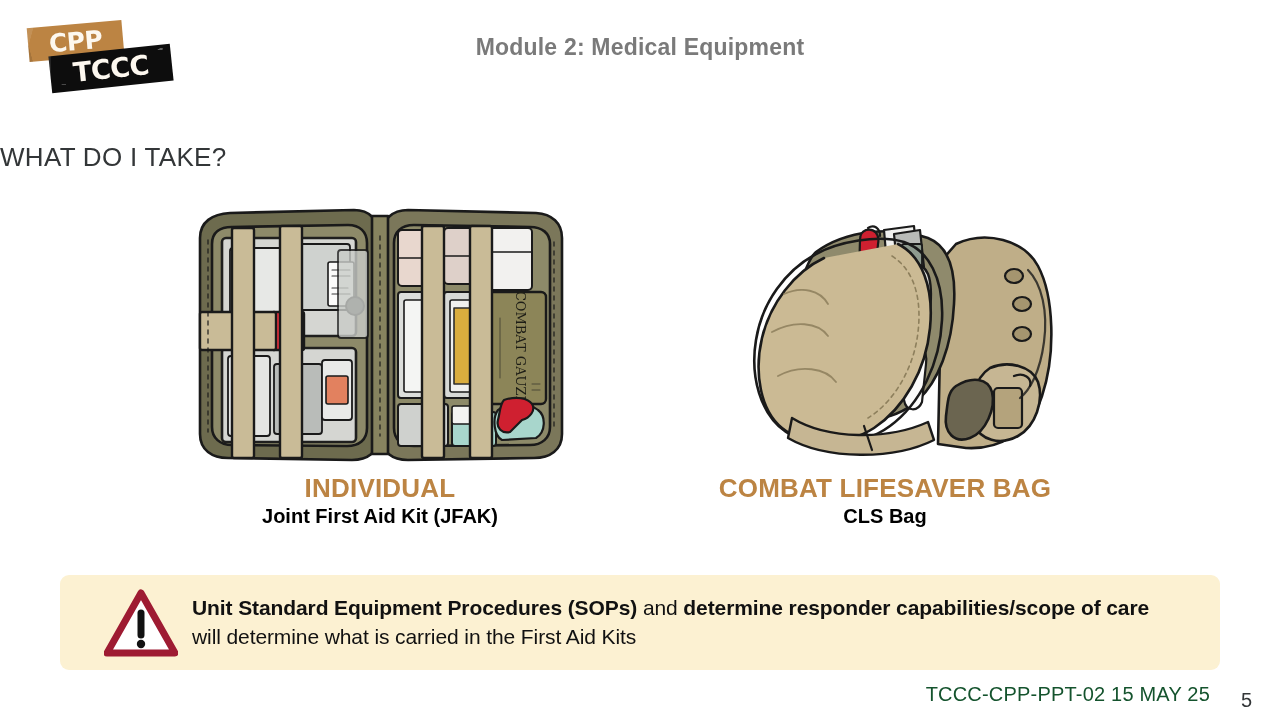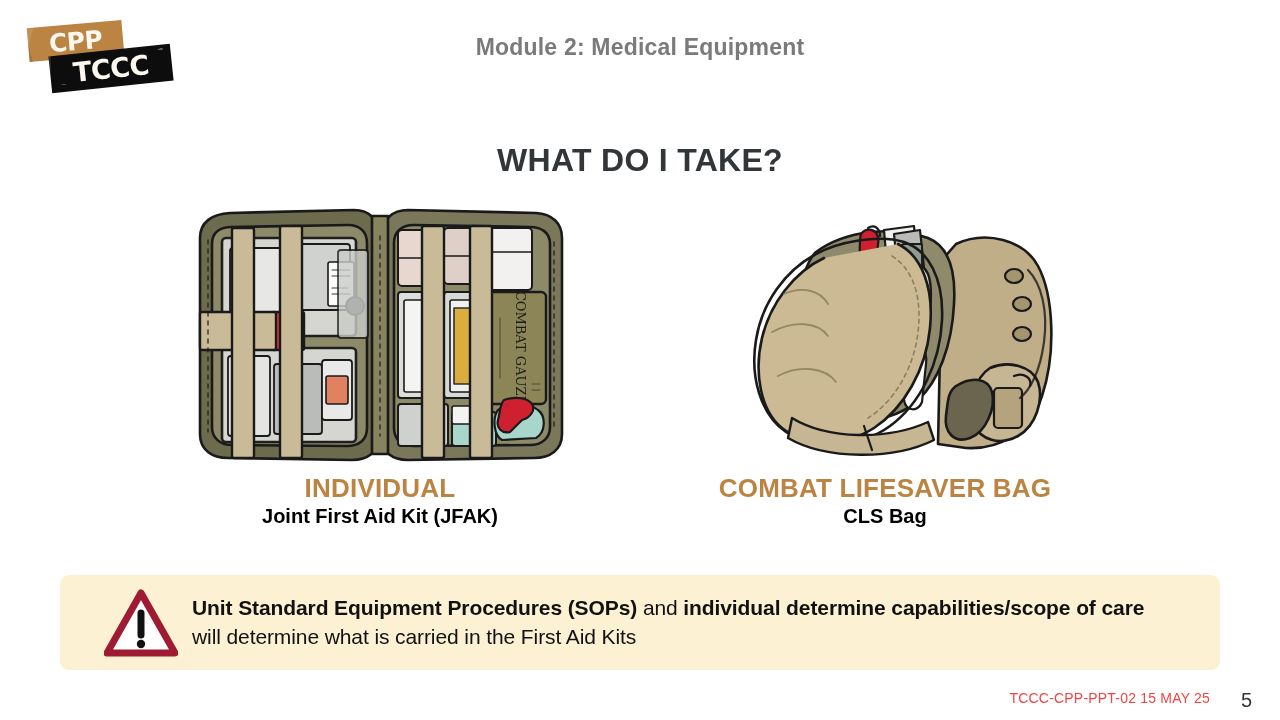--- a/index.html
+++ b/index.html
@@ -112,23 +112,22 @@
     font-size: 40px;
     font-weight: bold;
     color: #bc8443;
     letter-spacing: 0.5px;
   }
   .title-sub {
     position: absolute;
     left: 0;
     right: 0;
     top: 142px;
-    text-align: center;
-    font-size: 32px;
-    font-weight: bold;
+    font-size: 26px;
+    font-weight: normal;
     color: #333638;
     letter-spacing: 0.3px;
   }
 
   
   .figure {
     position: absolute;
   }
   .fig-left  { left: 186px; top: 200px; width: 390px; height: 270px; }
   .fig-right { left: 742px; top: 200px; width: 332px; height: 272px; }
@@ -182,22 +181,22 @@
     padding-right: 46px;
     letter-spacing: -0.1px;
   }
   .callout-text b { font-weight: bold; }
 
   
   .footer-code {
     position: absolute;
     right: 70px;
     bottom: 14px;
-    font-size: 14px;
-    color: #ef4444;
+    font-size: 20px;
+    color: #14532d;
     letter-spacing: 0.2px;
   }
   .footer-page {
     position: absolute;
     right: 28px;
     bottom: 8px;
     font-size: 20px;
     color: #333638;
   }
 </style>
@@ -379,20 +378,20 @@
 
   <div class="callout">
     <div class="warn-icon">
       <svg viewBox="0 0 74 68" xmlns="http://www.w3.org/2000/svg">
         <path d="M37 4 L71 64 L3 64 Z" fill="#ffffff" stroke="#9e1b32" stroke-width="7" stroke-linejoin="round"></path>
         <path d="M37 24 L37 46" stroke="#111111" stroke-width="7" stroke-linecap="round"></path>
         <circle cx="37" cy="55" r="4.2" fill="#111111"></circle>
       </svg>
     </div>
     <div class="callout-text">
-      <b>Unit Standard Equipment Procedures (SOPs)</b><span> and </span><b>individual determine capabilities/scope of care</b><span> will determine what is carried in the First Aid Kits</span>
+      <b>Unit Standard Equipment Procedures (SOPs)</b><span> and </span><b>determine responder capabilities/scope of care</b><span> will determine what is carried in the First Aid Kits</span>
     </div>
   </div>
 
   <div class="footer-code">TCCC-CPP-PPT-02  15 MAY 25</div>
   <div class="footer-page">5</div>
 
 </div>
 
 </body></html>

